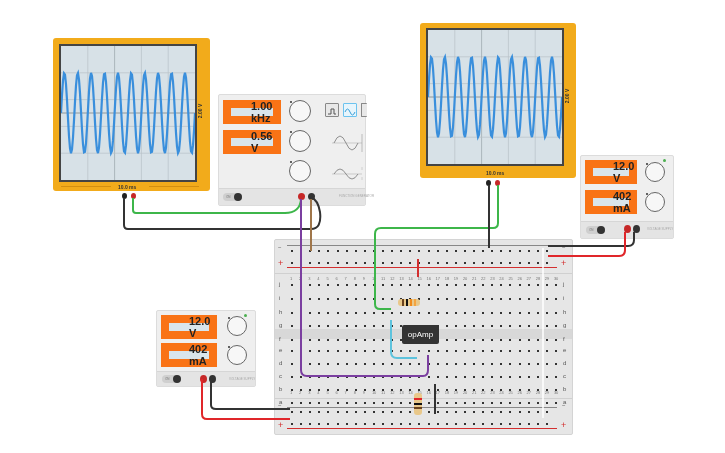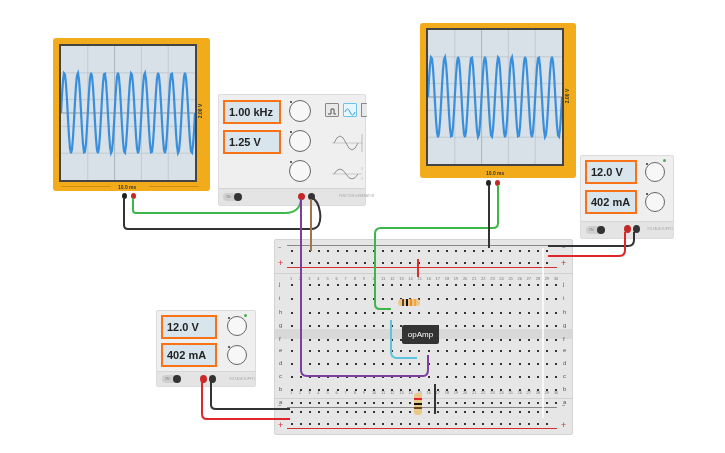--- a/index.html
+++ b/index.html
@@ -7,21 +7,21 @@
   .abs{position:absolute;}
   
   .scope{position:absolute;background:#f2ab1b;border-radius:3px;}
   .scope .screen{position:absolute;background:#d7e1e7;border:2px solid #444;box-sizing:border-box;overflow:hidden;}
   .scope .vlabel{position:absolute;font-size:5px;color:#333;transform:rotate(-90deg);transform-origin:center;white-space:nowrap;font-weight:bold;}
   .scope .tlabel{position:absolute;font-size:5px;color:#333;font-weight:bold;white-space:nowrap;}
   .scope .tline{position:absolute;height:1px;background:#d38f10;}
   
   .panel{position:absolute;background:#efefef;border:1px solid #dcdcdc;border-radius:2px;}
   .panel .foot{position:absolute;left:0;right:0;bottom:0;background:#e4e4e4;border-top:1px solid #d6d6d6;}
-  .lcd{position:absolute;background:#d9e5ec;border:2px solid #f97316;box-sizing:border-box;font-weight:bold;color:#222;display:flex;align-items:center;padding-left:4px;}
+  .lcd{position:absolute;background:#d9e5ec;border:8px solid #f97316;box-sizing:border-box;font-weight:bold;color:#222;display:flex;align-items:center;padding-left:20px;}
   .knob{position:absolute;border:1.5px solid #666;border-radius:50%;background:#f7f7f7;box-sizing:border-box;}
   .knob::after{content:"";position:absolute;width:2px;height:2px;background:#333;border-radius:50%;}
   .switch{position:absolute;background:#cfcfcf;border-radius:5px;}
   .switch .lbl{position:absolute;font-size:3px;color:#777;left:3px;top:2px;}
   .switch .dot{position:absolute;right:0;top:0;border-radius:50%;background:#333;}
   .term{position:absolute;border-radius:50%;}
   .wavebtn{position:absolute;width:14px;height:14px;border:1px solid #888;background:#e8e8e8;box-sizing:border-box;border-radius:1px;}
   .wavebtn.sel{border-color:#6cc3ef;background:#e7f5fc;}
   .tiny{position:absolute;font-size:3px;color:#aaa;white-space:nowrap;}
   
@@ -73,21 +73,21 @@
   </div>
   <div class="vlabel" style="left:140px;top:70px;">2.00 V</div>
   <div class="tlabel" style="left:66px;top:147px;">10.0 ms</div>
 </div>
 <div class="term" style="left:486px;top:180px;width:5px;height:6px;background:#222;"></div>
 <div class="term" style="left:495px;top:180px;width:5px;height:6px;background:#c62828;"></div>
 
 <div class="panel" style="left:218px;top:94px;width:146px;height:110px;">
   <div class="lcd" style="left:4px;top:5px;width:58px;height:24px;font-size:11px;">1.00 kHz</div>
   <div class="knob" style="left:70px;top:5px;width:22px;height:22px;"></div>
-  <div class="lcd" style="left:4px;top:35px;width:58px;height:24px;font-size:11px;">1.25 V</div>
+  <div class="lcd" style="left:4px;top:35px;width:58px;height:24px;font-size:11px;">0.56 V</div>
   <div class="knob" style="left:70px;top:35px;width:22px;height:22px;"></div>
   <div class="knob" style="left:70px;top:65px;width:22px;height:22px;"></div>
 
   <div class="wavebtn" style="left:106px;top:8px;">
     <svg width="12" height="12">
         <path d="M2 8 H5 V3 H8 V8 H10" stroke="#555" fill="none" stroke-width="1"></path>
       </svg>
   </div>
   <div class="wavebtn sel" style="left:124px;top:8px;">
     <svg width="12" height="12">

